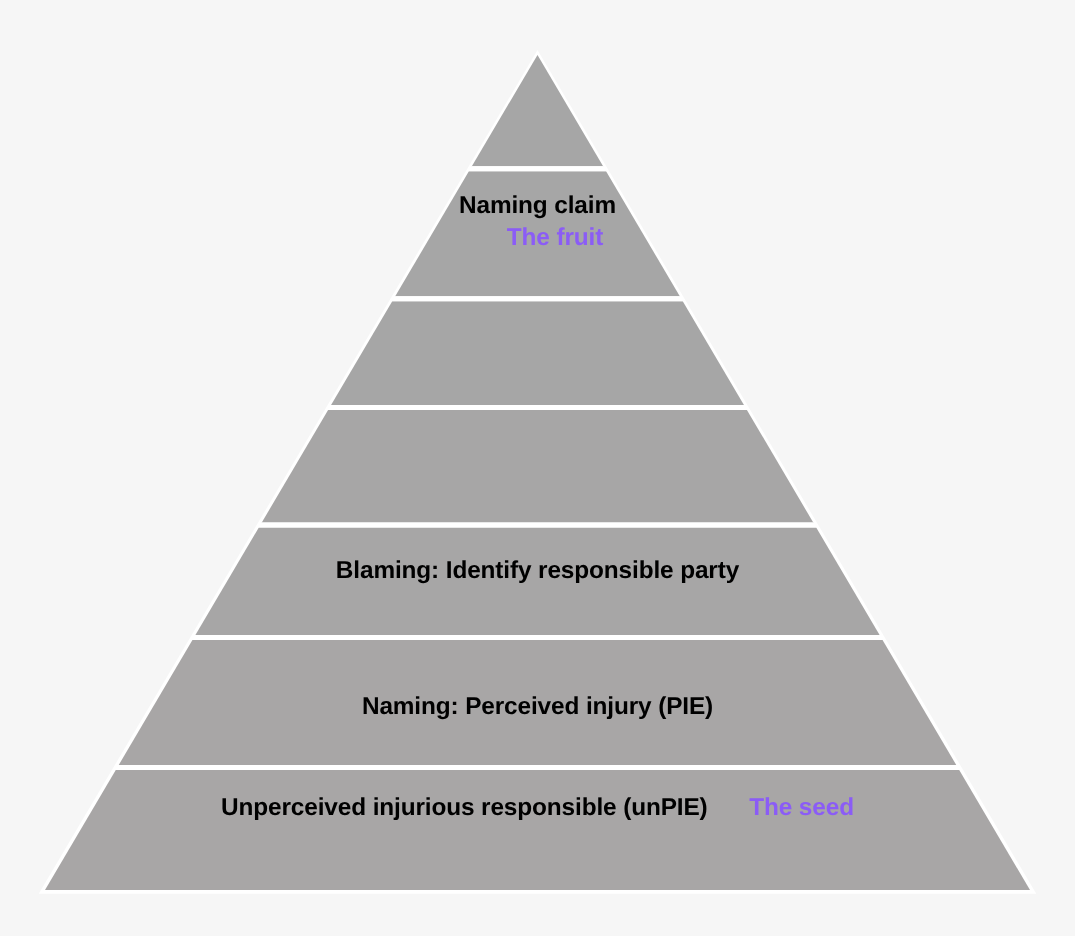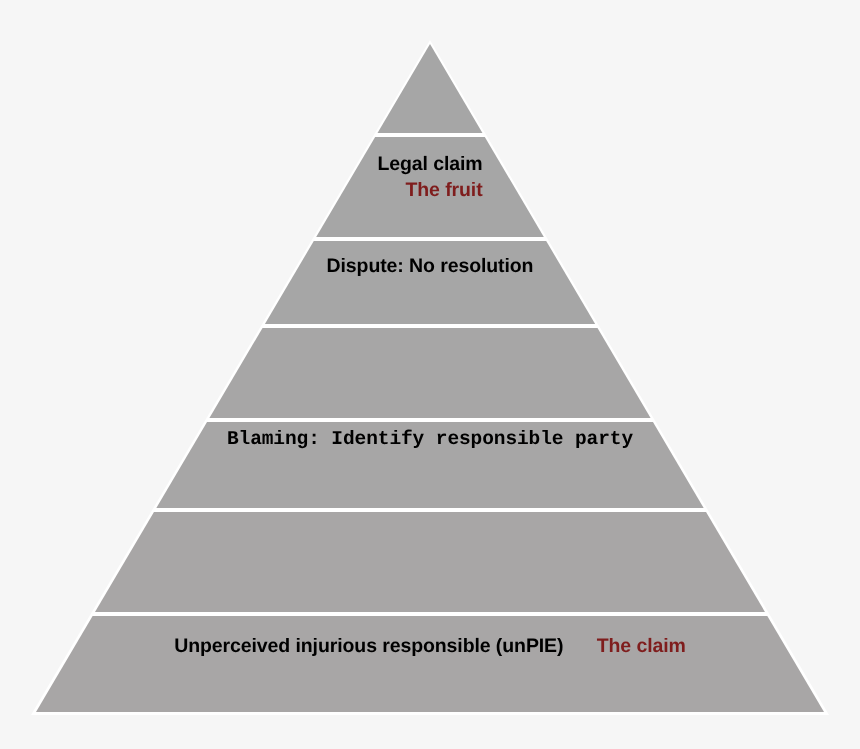--- a/index.html
+++ b/index.html
@@ -33,28 +33,28 @@
     color: #000000;
     font-weight: bold;
     font-size: 19.5px;
     line-height: 25.5px;
     letter-spacing: -0.1px;
     white-space: normal;
     pointer-events: none;
     text-rendering: geometricPrecision;
   }
   .accent {
-    color: #7f1d1d;
+    color: #8b5cf6;
     margin-left: 28px;
   }
   
   .tier-0 { left: 230px; top: 152px; width: 400px; }
   .tier-1 { left: 280px; top: 254px; width: 300px; }
   .tier-2 { left: 230px; top: 350px; width: 400px; }
-  .tier-3 { left: 205px; top: 427px; width: 450px; font-family: Liberation Mono, monospace; }
+  .tier-3 { left: 205px; top: 444px; width: 450px; }
   .tier-4 { left: 180px; top: 553px; width: 500px; }
   .tier-5 { left: 120px; top: 634px; width: 620px; }
 </style>
 </head>
 <body>
 
 <div id="stage">
 
   <svg id="pyramid-svg" viewBox="0 0 860 749" aria-hidden="true">
     <defs>
@@ -78,32 +78,32 @@
       <rect x="0" y="133" width="860" height="4" fill="#ffffff"></rect>
       <rect x="0" y="237" width="860" height="4" fill="#ffffff"></rect>
       <rect x="0" y="324" width="860" height="4" fill="#ffffff"></rect>
       <rect x="0" y="418" width="860" height="4" fill="#ffffff"></rect>
       <rect x="0" y="508" width="860" height="4" fill="#ffffff"></rect>
       <rect x="0" y="612" width="860" height="4" fill="#ffffff"></rect>
     </g>
   </svg>
 
   <div class="tier-label tier-0">
-    <span>Legal claim</span><br>
+    <span>Naming claim</span><br>
     <span class="accent">The fruit</span>
   </div>
 
-  <div class="tier-label tier-1">
-    <span>Dispute: No resolution</span>
-  </div>
 
 
   <div class="tier-label tier-3">
     <span>Blaming: Identify responsible party</span>
   </div>
 
+  <div class="tier-label tier-4">
+    <span>Naming: Perceived injury (PIE)</span>
+  </div>
 
   <div class="tier-label tier-5">
     <span>Unperceived injurious responsible (unPIE)</span>
-    <span class="accent">The claim</span>
+    <span class="accent">The seed</span>
   </div>
 
 </div>
 
 </body></html>

